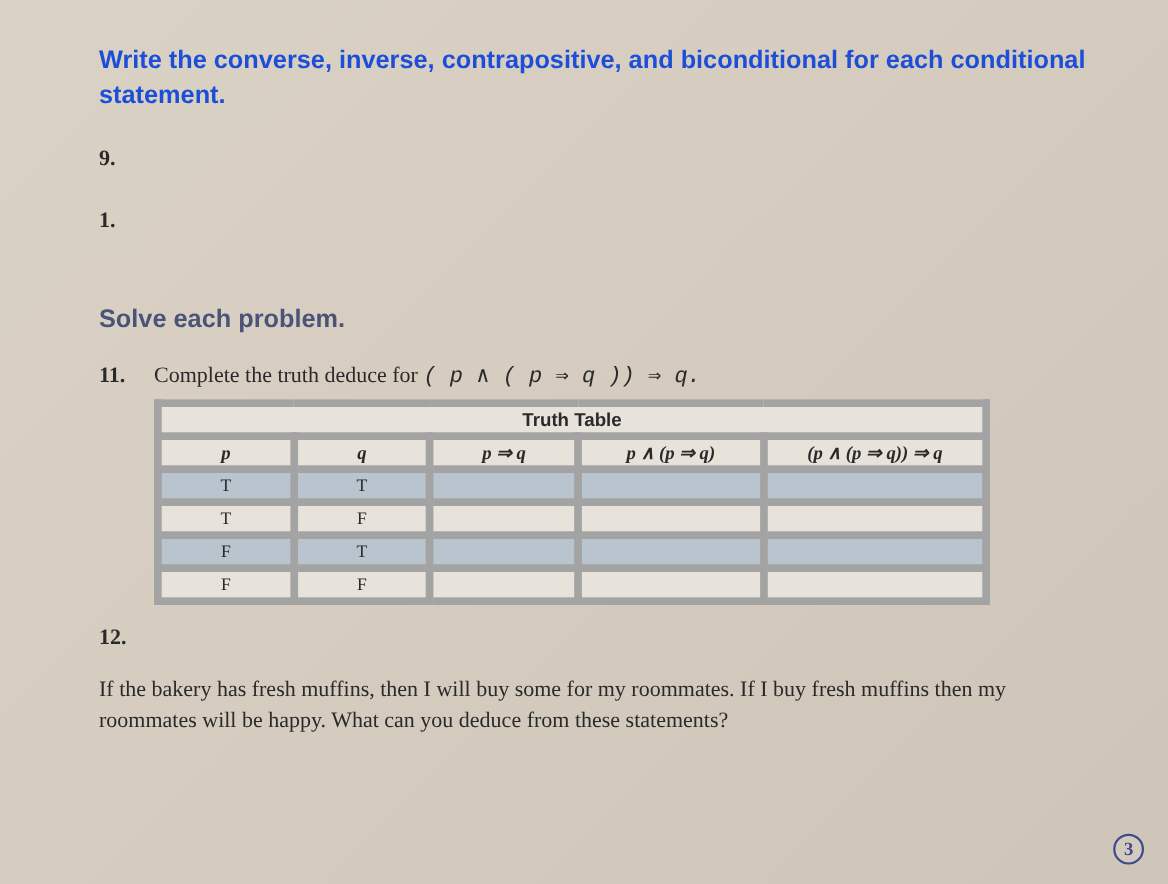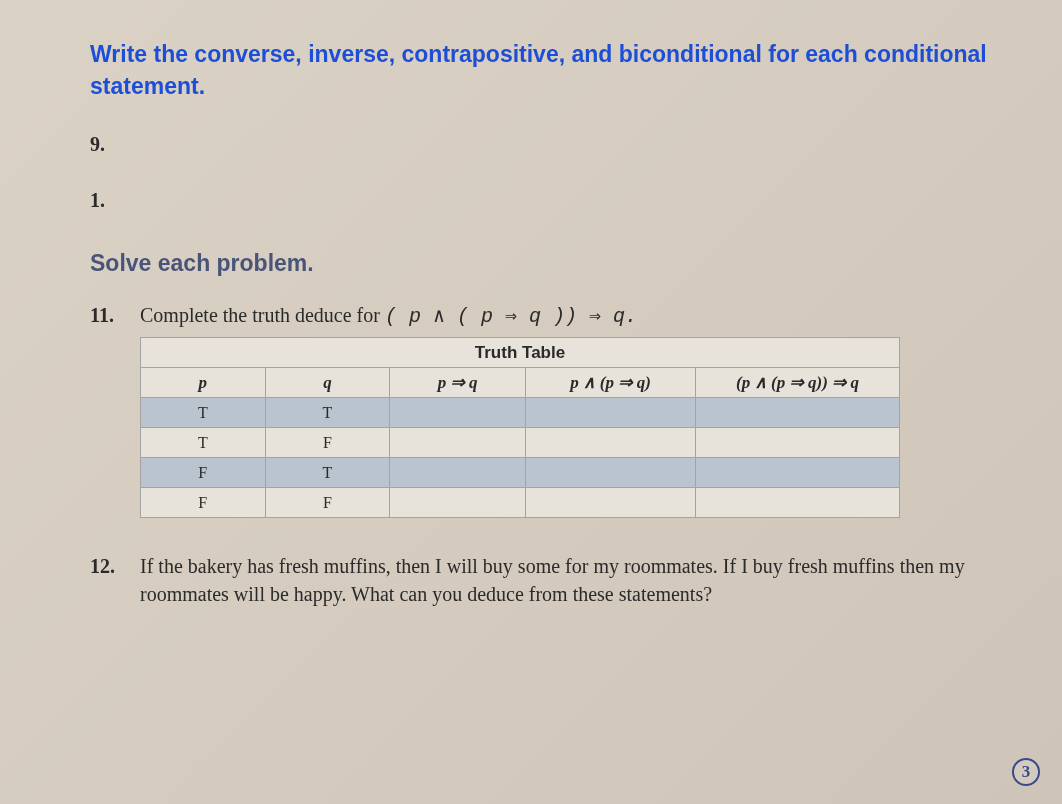--- a/index.html
+++ b/index.html
@@ -31,33 +31,33 @@
   }
   .problem-num {
     font-weight: bold;
     min-width: 30px;
   }
   .section-heading {
     font-family: Arial, Helvetica, sans-serif;
     font-weight: bold;
     color: #4a5478;
     font-size: 23px;
-    margin-top: 36px;
+    margin-top: 62px;
     margin-bottom: 24px;
   }
   .p11-wrap { margin-left: 50px; }
   .expr { font-style: italic; font-family: Liberation Mono, monospace; }
   table {
     border-collapse: collapse;
     width: 760px;
     margin-top: 6px;
     background: #e8e3da;
   }
   th, td {
-    border: 1px solid #a3a3a3;
+    border: 7px solid #a3a3a3;
     text-align: center;
     font-family: Arial, Helvetica, sans-serif;
     font-size: 16px;
     height: 30px;
   }
   .title-row th {
     font-weight: bold;
     font-size: 17px;
     background: #e8e3da;
   }
@@ -85,21 +85,21 @@
     border-radius: 50%;
     color: #3a4a8a;
     font-family: Georgia, serif;
     font-weight: bold;
     font-size: 17px;
     display: flex;
     align-items: center;
     justify-content: center;
     background: rgba(255,255,255,0.1);
   }
-  .p12 { margin-top: 34px; }
+  .p12 { margin-top: 15px; flex-direction: column; }
 </style>
 </head>
 <body>
 
 <div class="heading">Write the converse, inverse, contrapositive, and biconditional for each conditional statement.</div>
 
 <div class="problem">
   <div class="problem-num">9.</div>
 </div>
 

